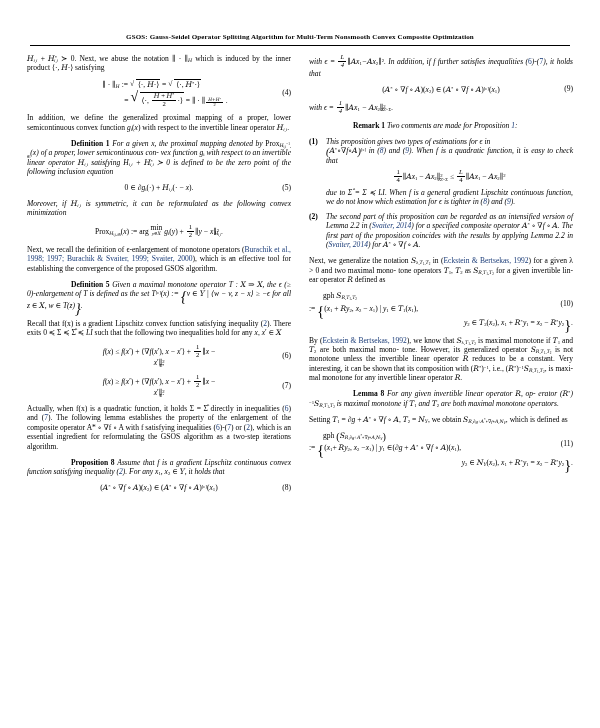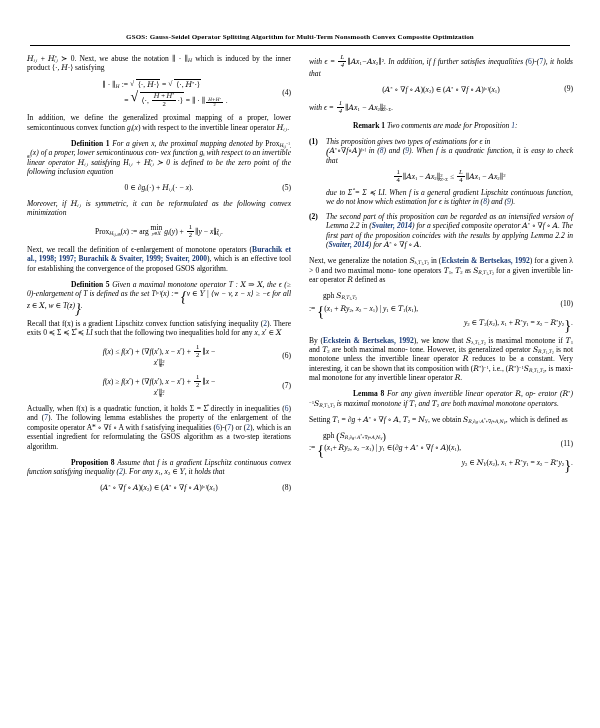--- a/index.html
+++ b/index.html
@@ -176,21 +176,21 @@
   
   .uop {
     display: inline-block;
     text-align: center;
     vertical-align: -0.05em;
     line-height: 1.0;
   }
   .uop > .top { display: block; }
   .uop > .bot { display: block; font-size: 0.62em; margin-top: -0.06em; }
 
-  .cite { color: #1b3c78; font-weight: bold; }
+  .cite { color: #1b3c78; }
   .lnk { color: #1b3c78; }
 </style>
 </head>
 <body>
 
 <div class="page">
 
   <div class="runhead">GSOS: Gauss-Seidel Operator Splitting Algorithm for Multi-Term Nonsmooth Convex Composite Optimization</div>
   <div class="runrule"></div>
 

